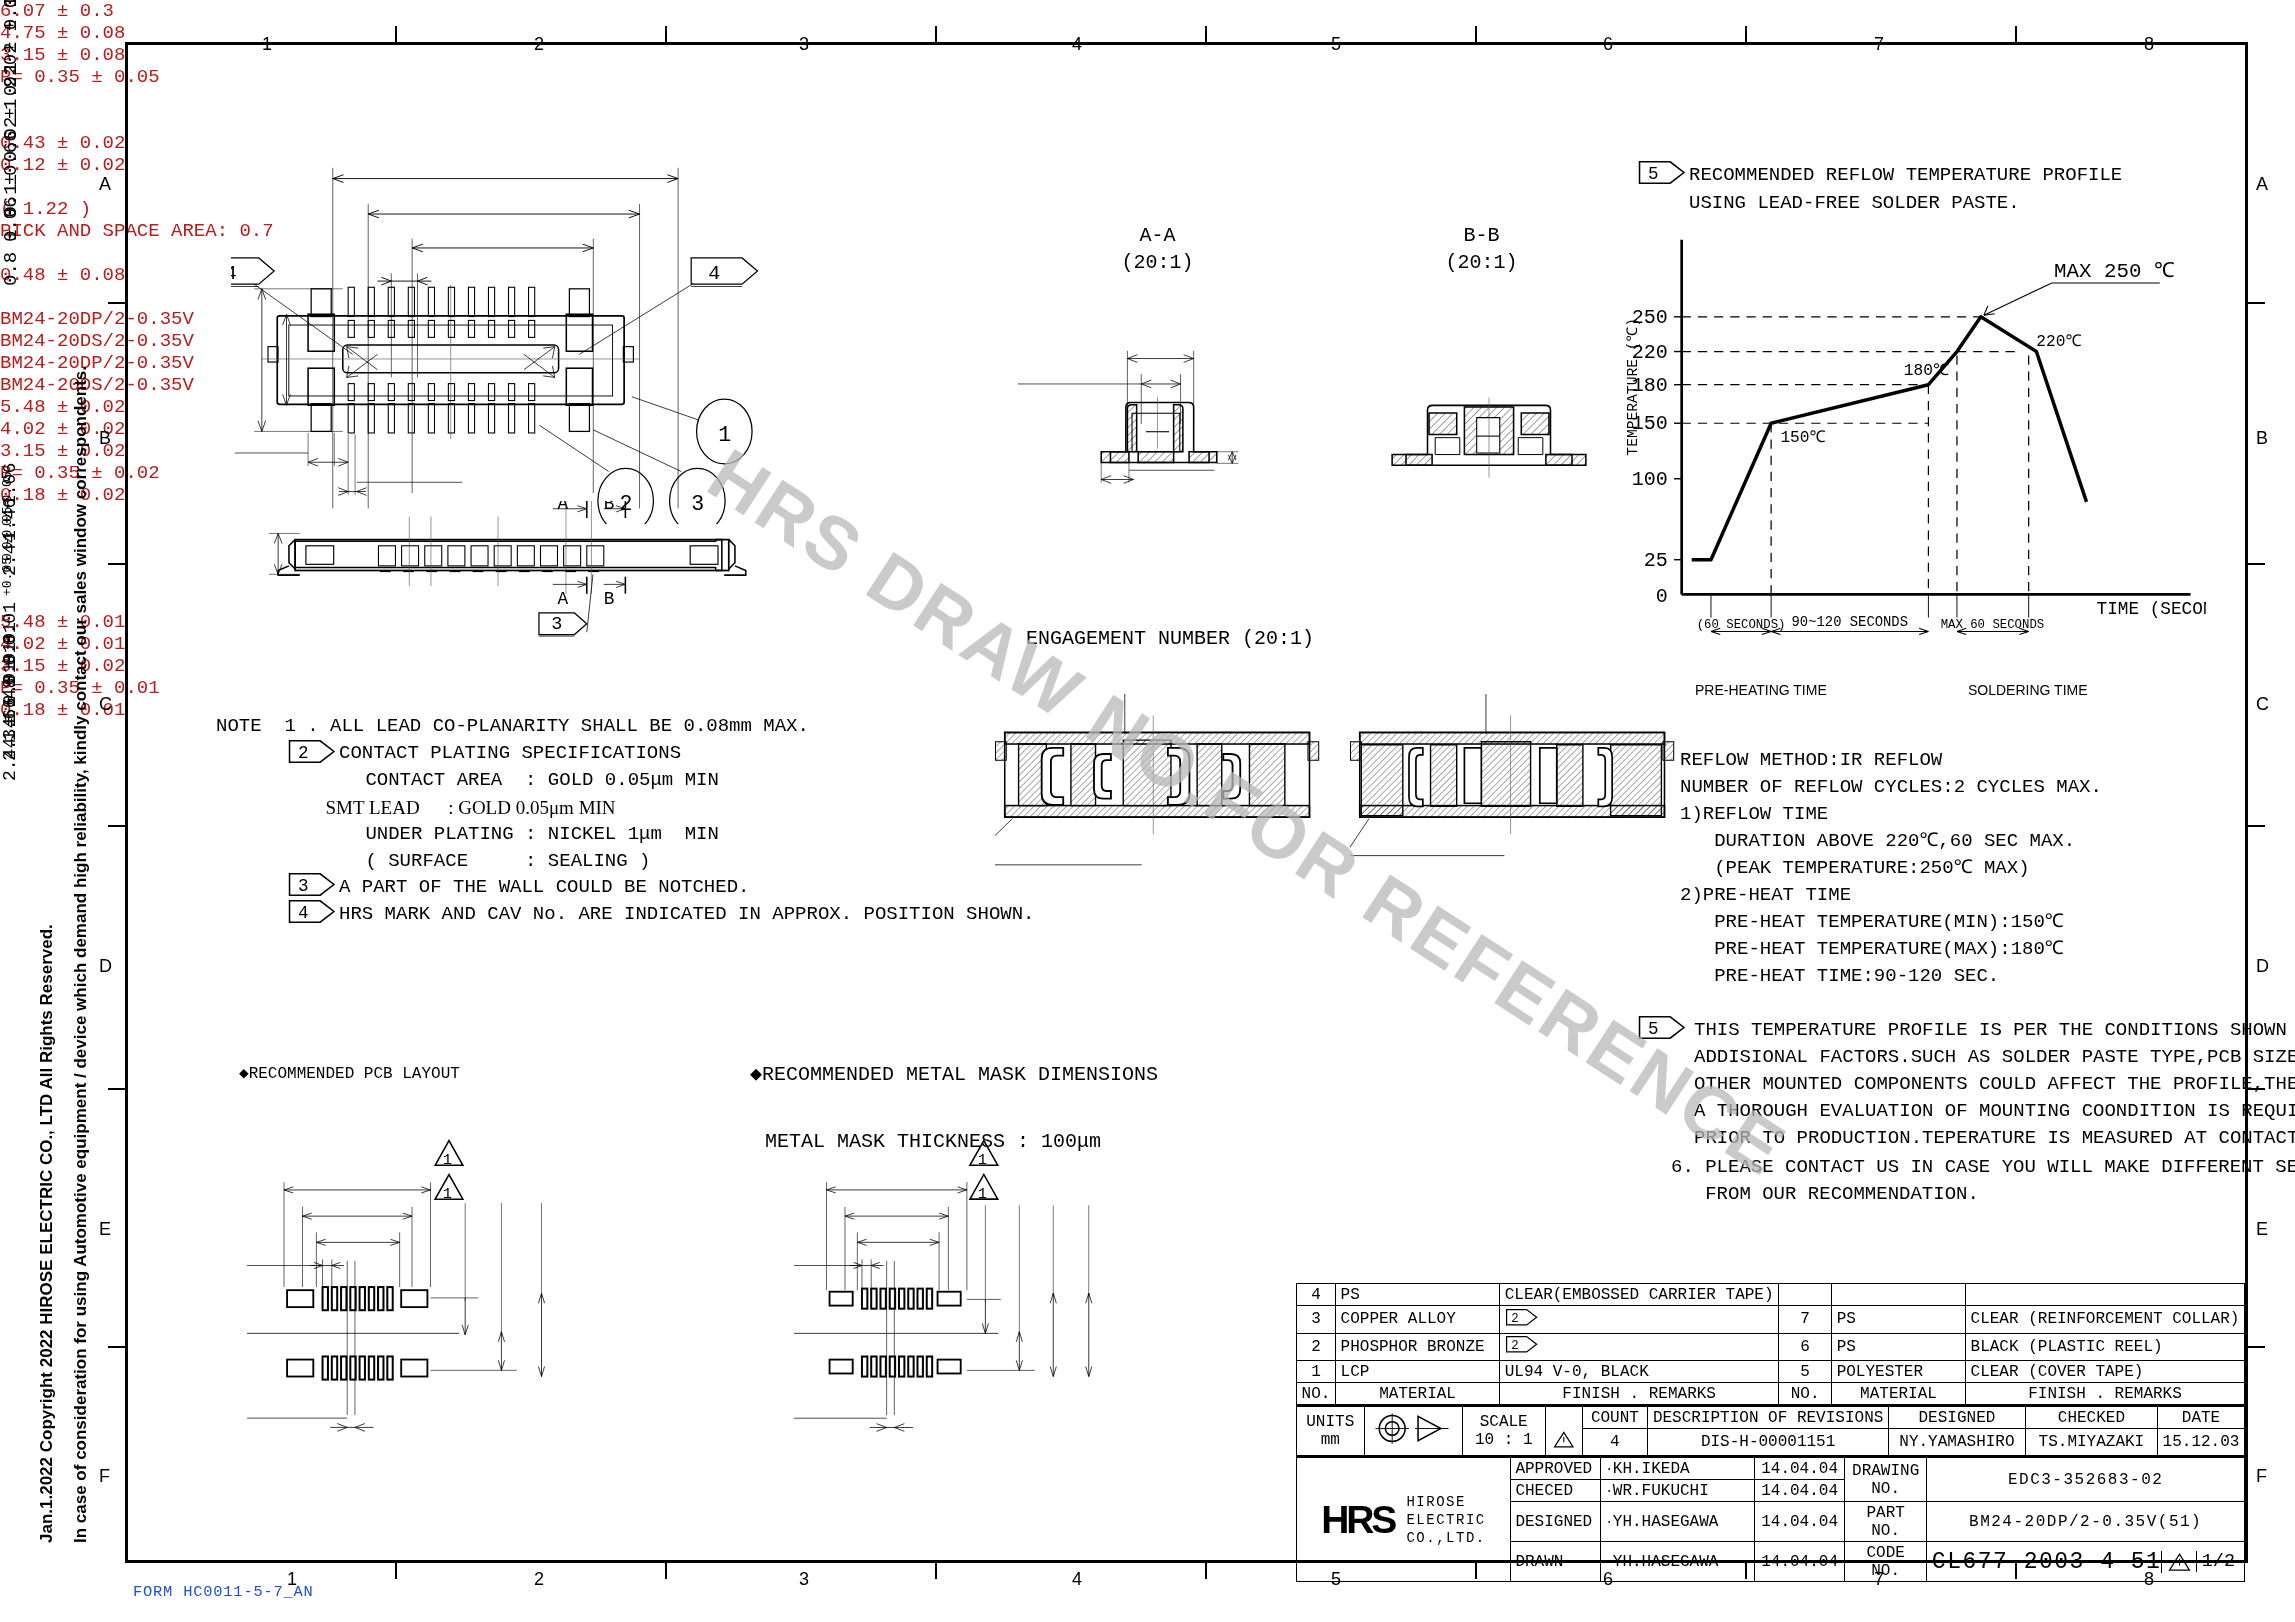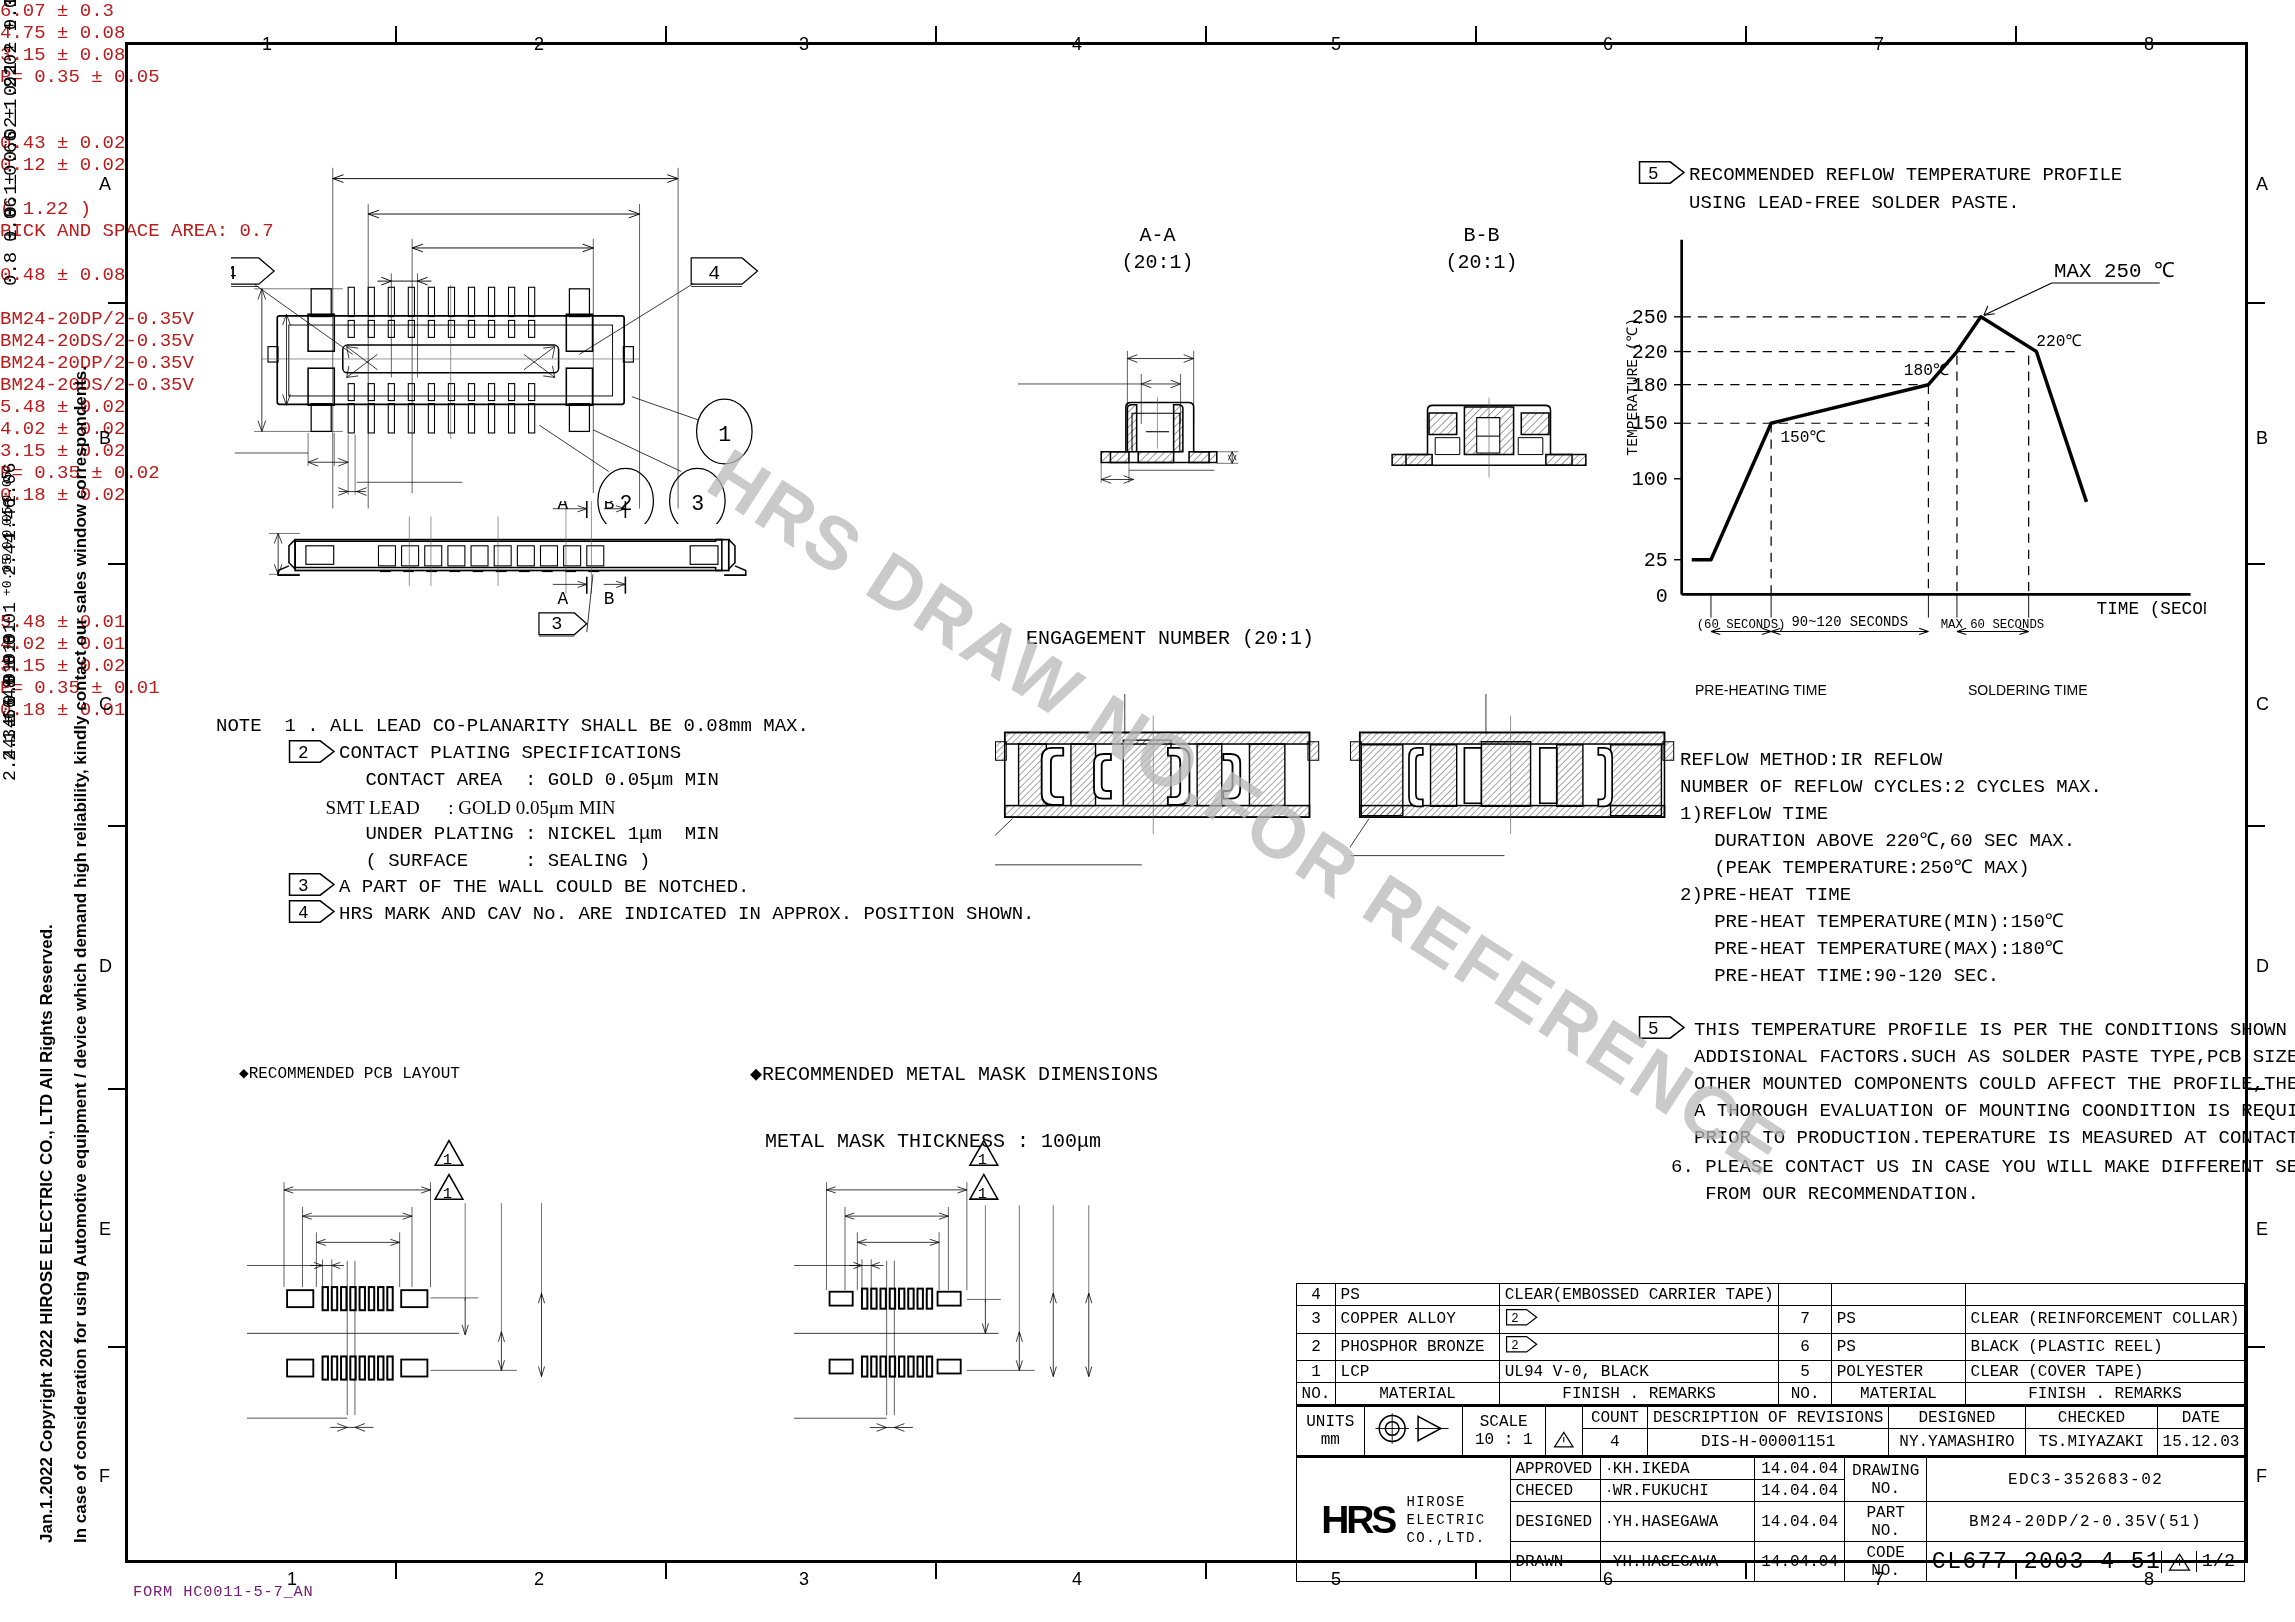--- a/index.html
+++ b/index.html
@@ -9,21 +9,21 @@
   .abs{position:absolute;}
   
   #sheet{position:absolute;left:0;top:0;width:2295px;height:1623px;overflow:hidden;background:#fff;}
   #frame{position:absolute;left:125px;top:42px;width:2123px;height:1521px;border:3.9px solid #000;box-sizing:border-box;}
   .zone-label{position:absolute;font-size:18px;font-family:"Liberation Sans",sans-serif;color:#000;}
   .tick{position:absolute;background:#000;}
   
   .rotl{position:absolute;transform-origin:0 0;transform:rotate(-90deg);white-space:nowrap;
         font-family:"Liberation Sans",sans-serif;font-weight:bold;}
   
-  .tt{font-family:"Liberation Mono","DejaVu Sans Mono",monospace;letter-spacing:0.4px;color:#701a75;}
+  .tt{font-family:"Liberation Mono","DejaVu Sans Mono",monospace;letter-spacing:0.4px;color:#1d4ed8;}
   .dim{font-family:"Liberation Mono","DejaVu Sans Mono",monospace;font-size:19px;color:#b91c1c;white-space:nowrap;}
   .dimv{font-family:"Liberation Mono","DejaVu Sans Mono",monospace;font-size:19px;color:#000;white-space:nowrap;
         transform-origin:0 0;transform:rotate(-90deg);}
   .ttl{font-family:"Liberation Mono","DejaVu Sans Mono",monospace;font-size:20px;white-space:nowrap;}
   
   #wm{position:absolute;left:740px;top:432px;
       font-family:"Liberation Sans",sans-serif;font-size:74px;font-weight:bold;
       color:#b9b9b9;letter-spacing:3.1px;white-space:nowrap;
       transform:rotate(33deg);transform-origin:0 0;opacity:.75;pointer-events:none;}
   

